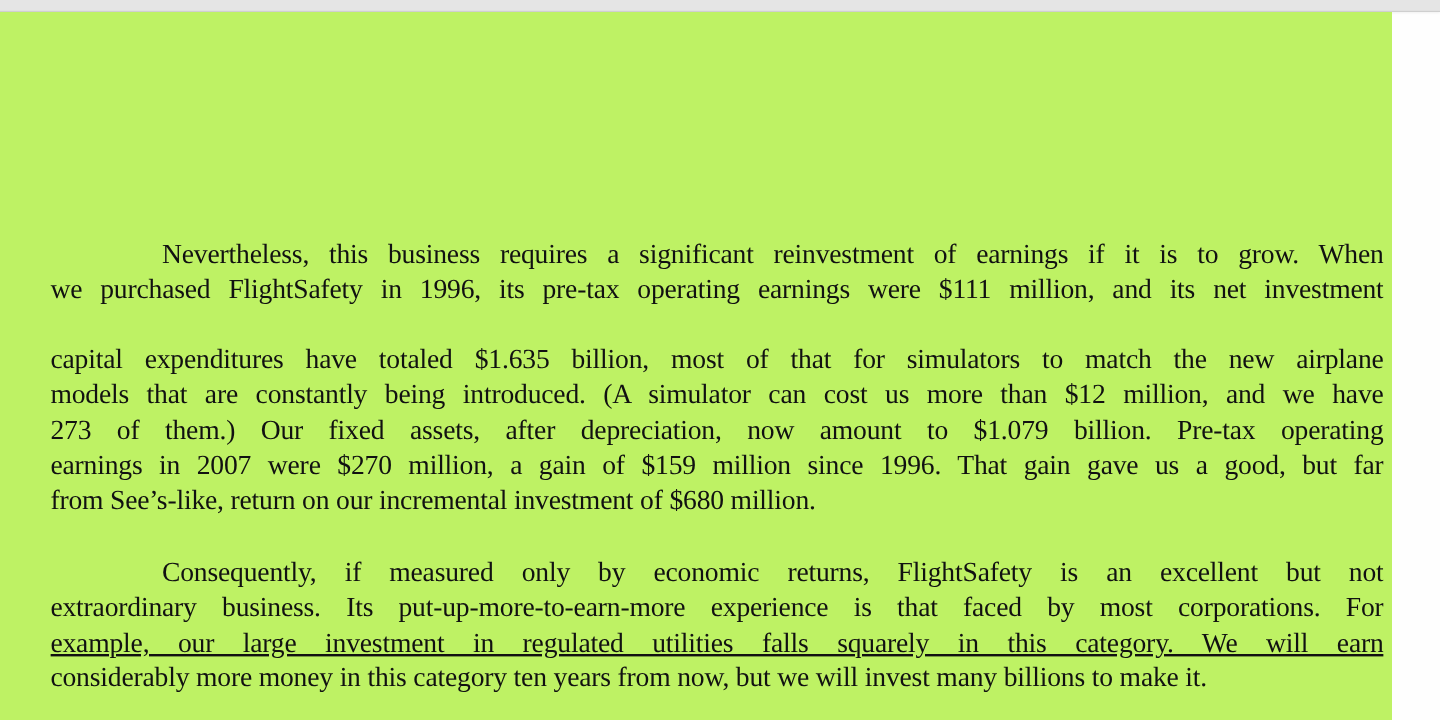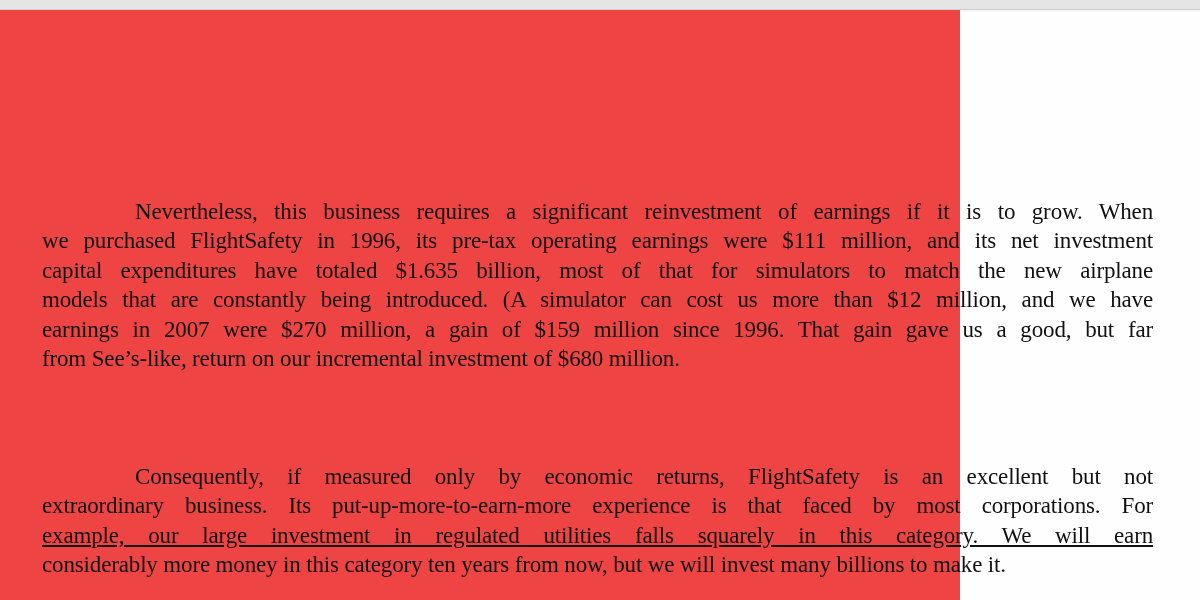--- a/index.html
+++ b/index.html
@@ -15,23 +15,23 @@
       left: 0; top: 0;
       width: 1200px;
       height: 9px;
       background: #e5e5e5;
       border-bottom: 1px solid #cfcfcf;
       box-shadow: 0 1px 2px rgba(0,0,0,0.06);
     }
     .page {
       position: absolute;
       left: 0; top: 10px;
-      width: 960px;
+      width: 1160px;
       height: 590px;
-      background: #ef4444;
+      background: #bef264;
     }
     .para {
       position: absolute;
       left: 42px;
       width: 1111px;
       font-family: "Liberation Serif", "DejaVu Serif", serif;
       font-size: 23px;
       color: #111;
       margin: 0;
     }
@@ -55,22 +55,23 @@
   </style>
 </head>
 <body>
 
 <div class="top-bar"></div>
 
 <div class="page">
   <div class="para" id="para-1">
     <span class="line indent" style="white-space: normal; overflow: hidden;">Nevertheless, this business requires a significant reinvestment of earnings if it is to grow.  When</span>
     <span class="line" style="white-space: normal; overflow: hidden;">we purchased FlightSafety in 1996, its pre-tax operating earnings were $111 million, and its net investment</span>
-    <span class="line" style="white-space: normal; overflow: hidden;">capital expenditures have totaled $1.635 billion, most of that for simulators to match the new airplane</span>
+    <span class="line" style="white-space: normal; overflow: hidden; margin-top: 29px;">capital expenditures have totaled $1.635 billion, most of that for simulators to match the new airplane</span>
     <span class="line" style="white-space: normal; overflow: hidden;">models that are constantly being introduced.  (A simulator can cost us more than $12 million, and we have</span>
+    <span class="line" style="white-space: normal; overflow: hidden;">273 of them.)  Our fixed assets, after depreciation, now amount to $1.079 billion.  Pre-tax operating</span>
     <span class="line" style="white-space: normal; overflow: hidden;">earnings in 2007 were $270 million, a gain of $159 million since 1996.  That gain gave us a good, but far</span>
     <span class="line last">from See’s-like, return on our incremental investment of $680 million.</span>
   </div>
 
   <div class="para" id="para-2">
     <span class="line indent" style="white-space: normal; overflow: hidden;">Consequently, if measured only by economic returns, FlightSafety is an excellent but not</span>
     <span class="line" style="white-space: normal; overflow: hidden;">extraordinary business.  Its put-up-more-to-earn-more experience is that faced by most corporations.  For</span>
     <span class="line" style="white-space: normal; overflow: hidden; text-decoration: underline;">example, our large investment in regulated utilities falls squarely in this category.  We will earn</span>
     <span class="line last">considerably more money in this category ten years from now, but we will invest many billions to make it.</span>
   </div>

